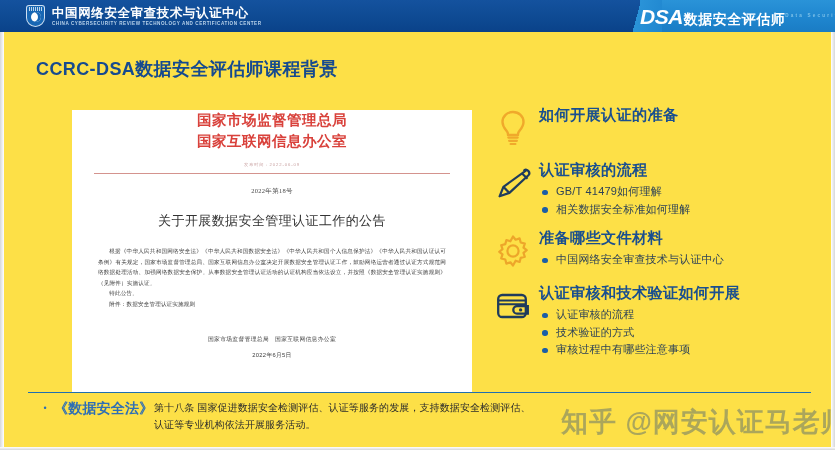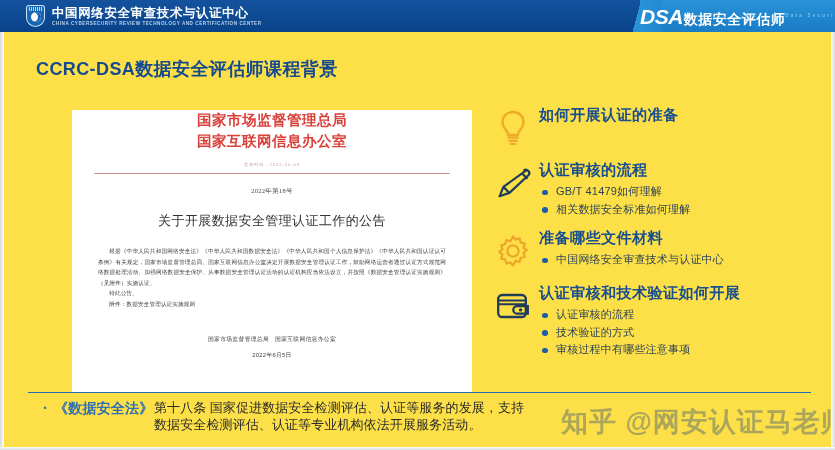--- a/index.html
+++ b/index.html
@@ -189,22 +189,22 @@
     color: #2f6fb5; font-size: 9px;
     line-height: 16px; text-align: center;
   }
   .bottom-note .nb-law {
     flex: 0 0 100px;
     color: #2f6fb5; font-size: 14px; font-weight: bold;
     line-height: 16px; letter-spacing: .2px;
   }
   .bottom-note .nb-text {
     flex: 1 1 auto;
-    color: #2b2b2b; font-size: 13px;
-    line-height: 16.5px; letter-spacing: .1px; font-family: Liberation Serif, serif;
+    color: #2b2b2b; font-size: 10px;
+    line-height: 16.5px; letter-spacing: .1px;
   }
   
   .watermark {
     position: absolute; left: 561px; top: 404px;
     font-size: 27px; font-weight: bold;
     color: rgba(58,86,120,0.42);
     letter-spacing: 1px; white-space: nowrap;
     pointer-events: none;
   }
   

